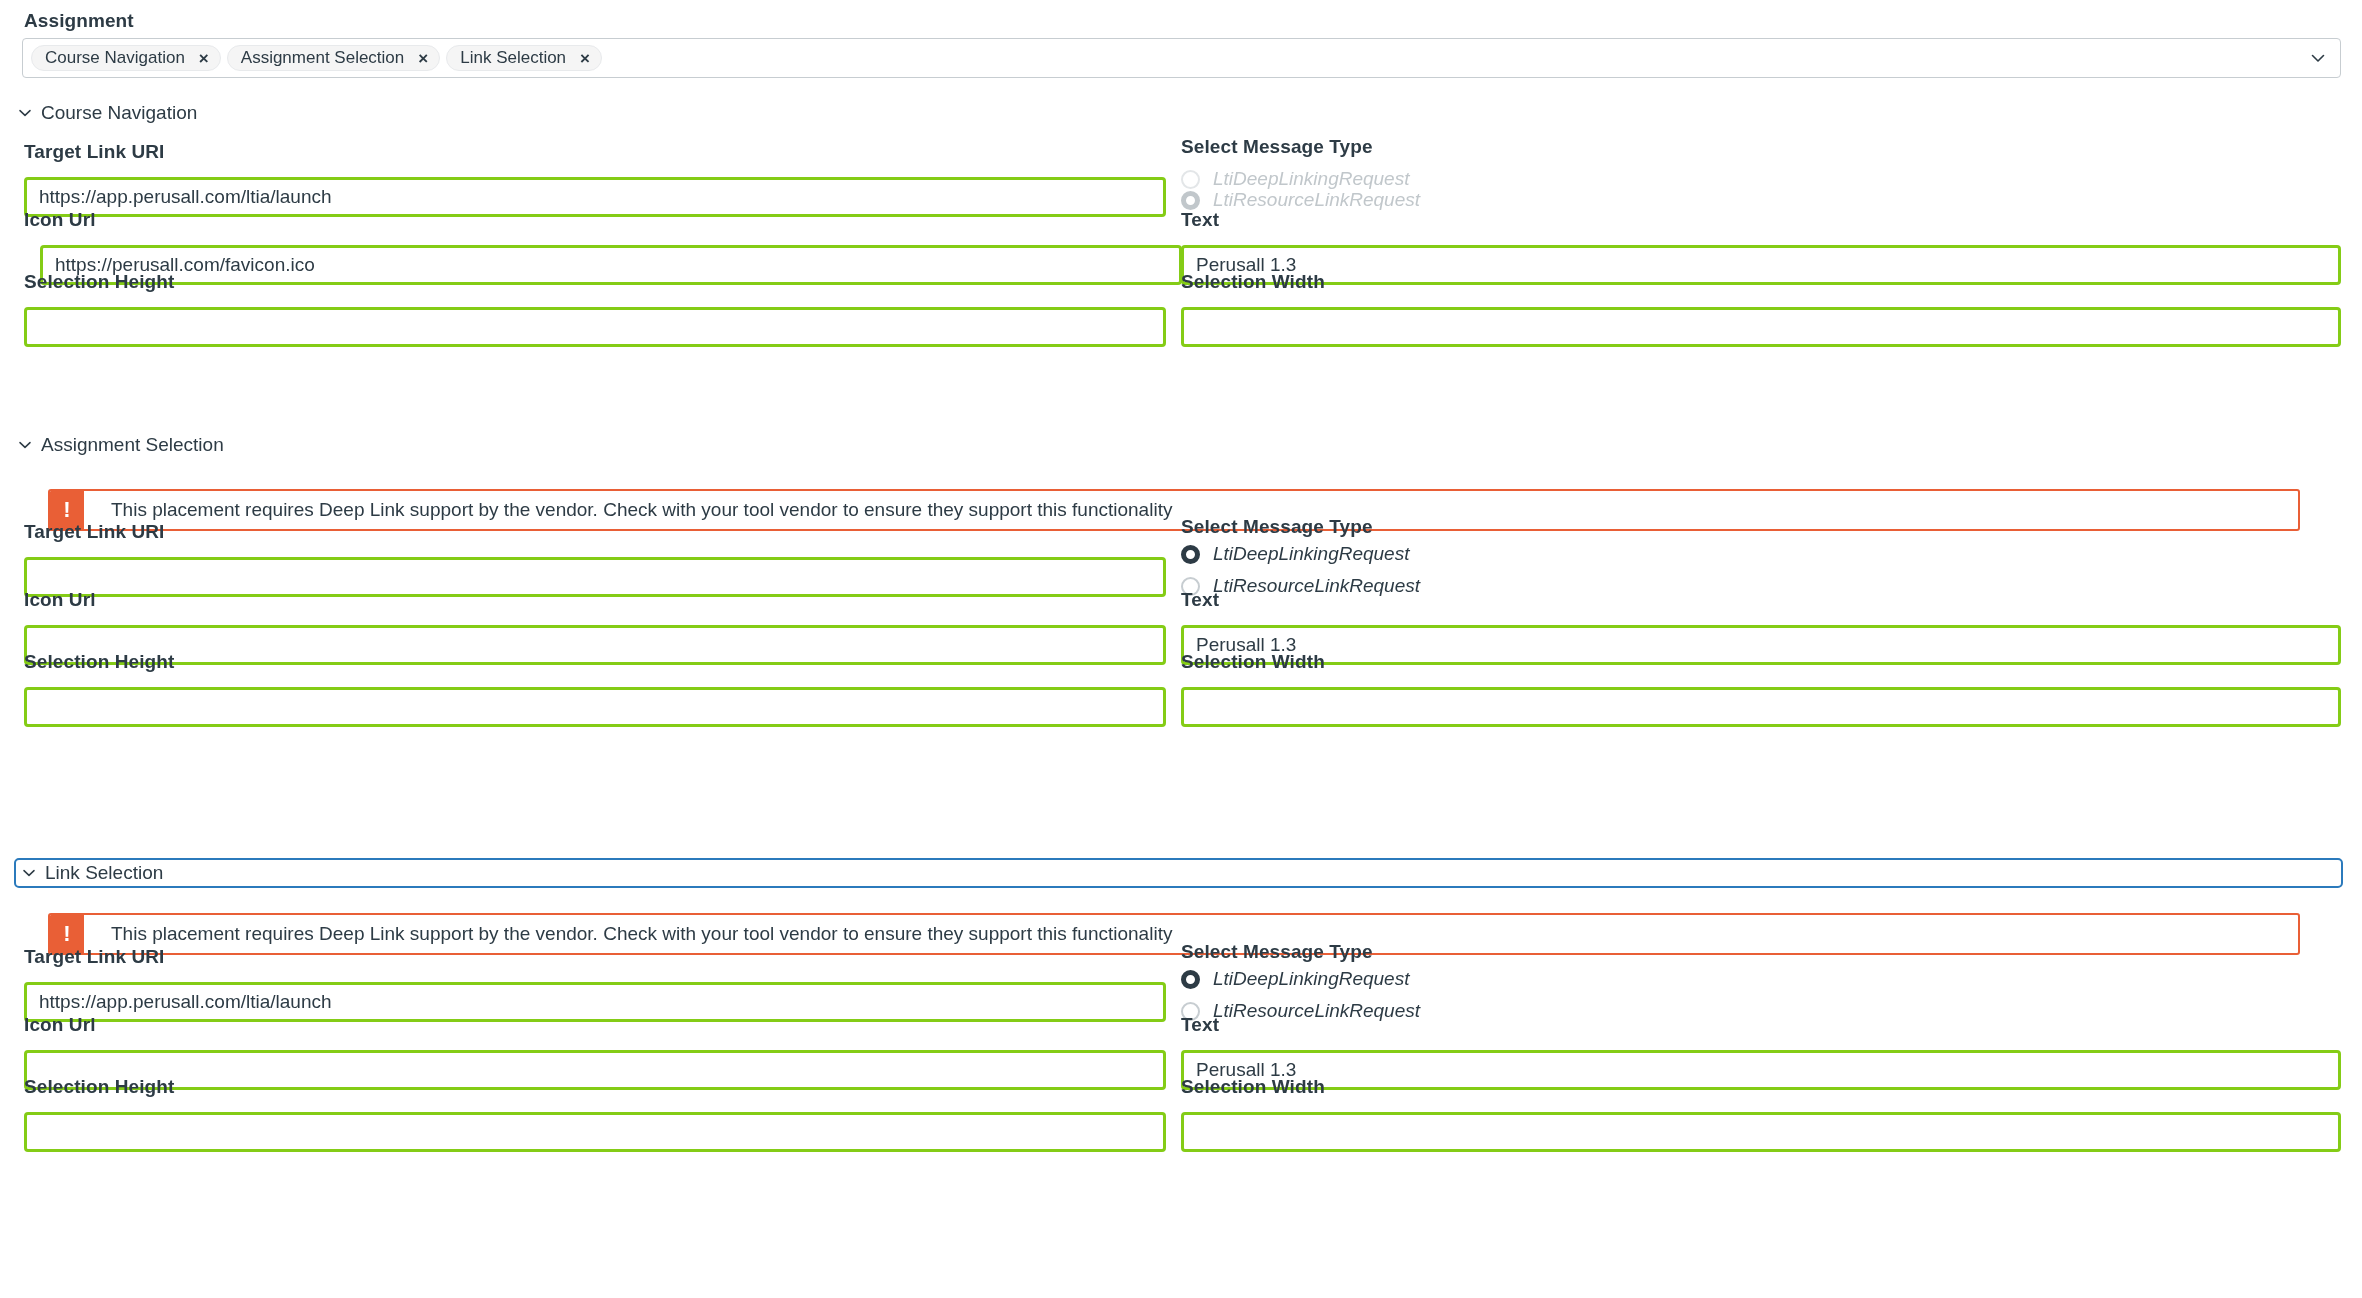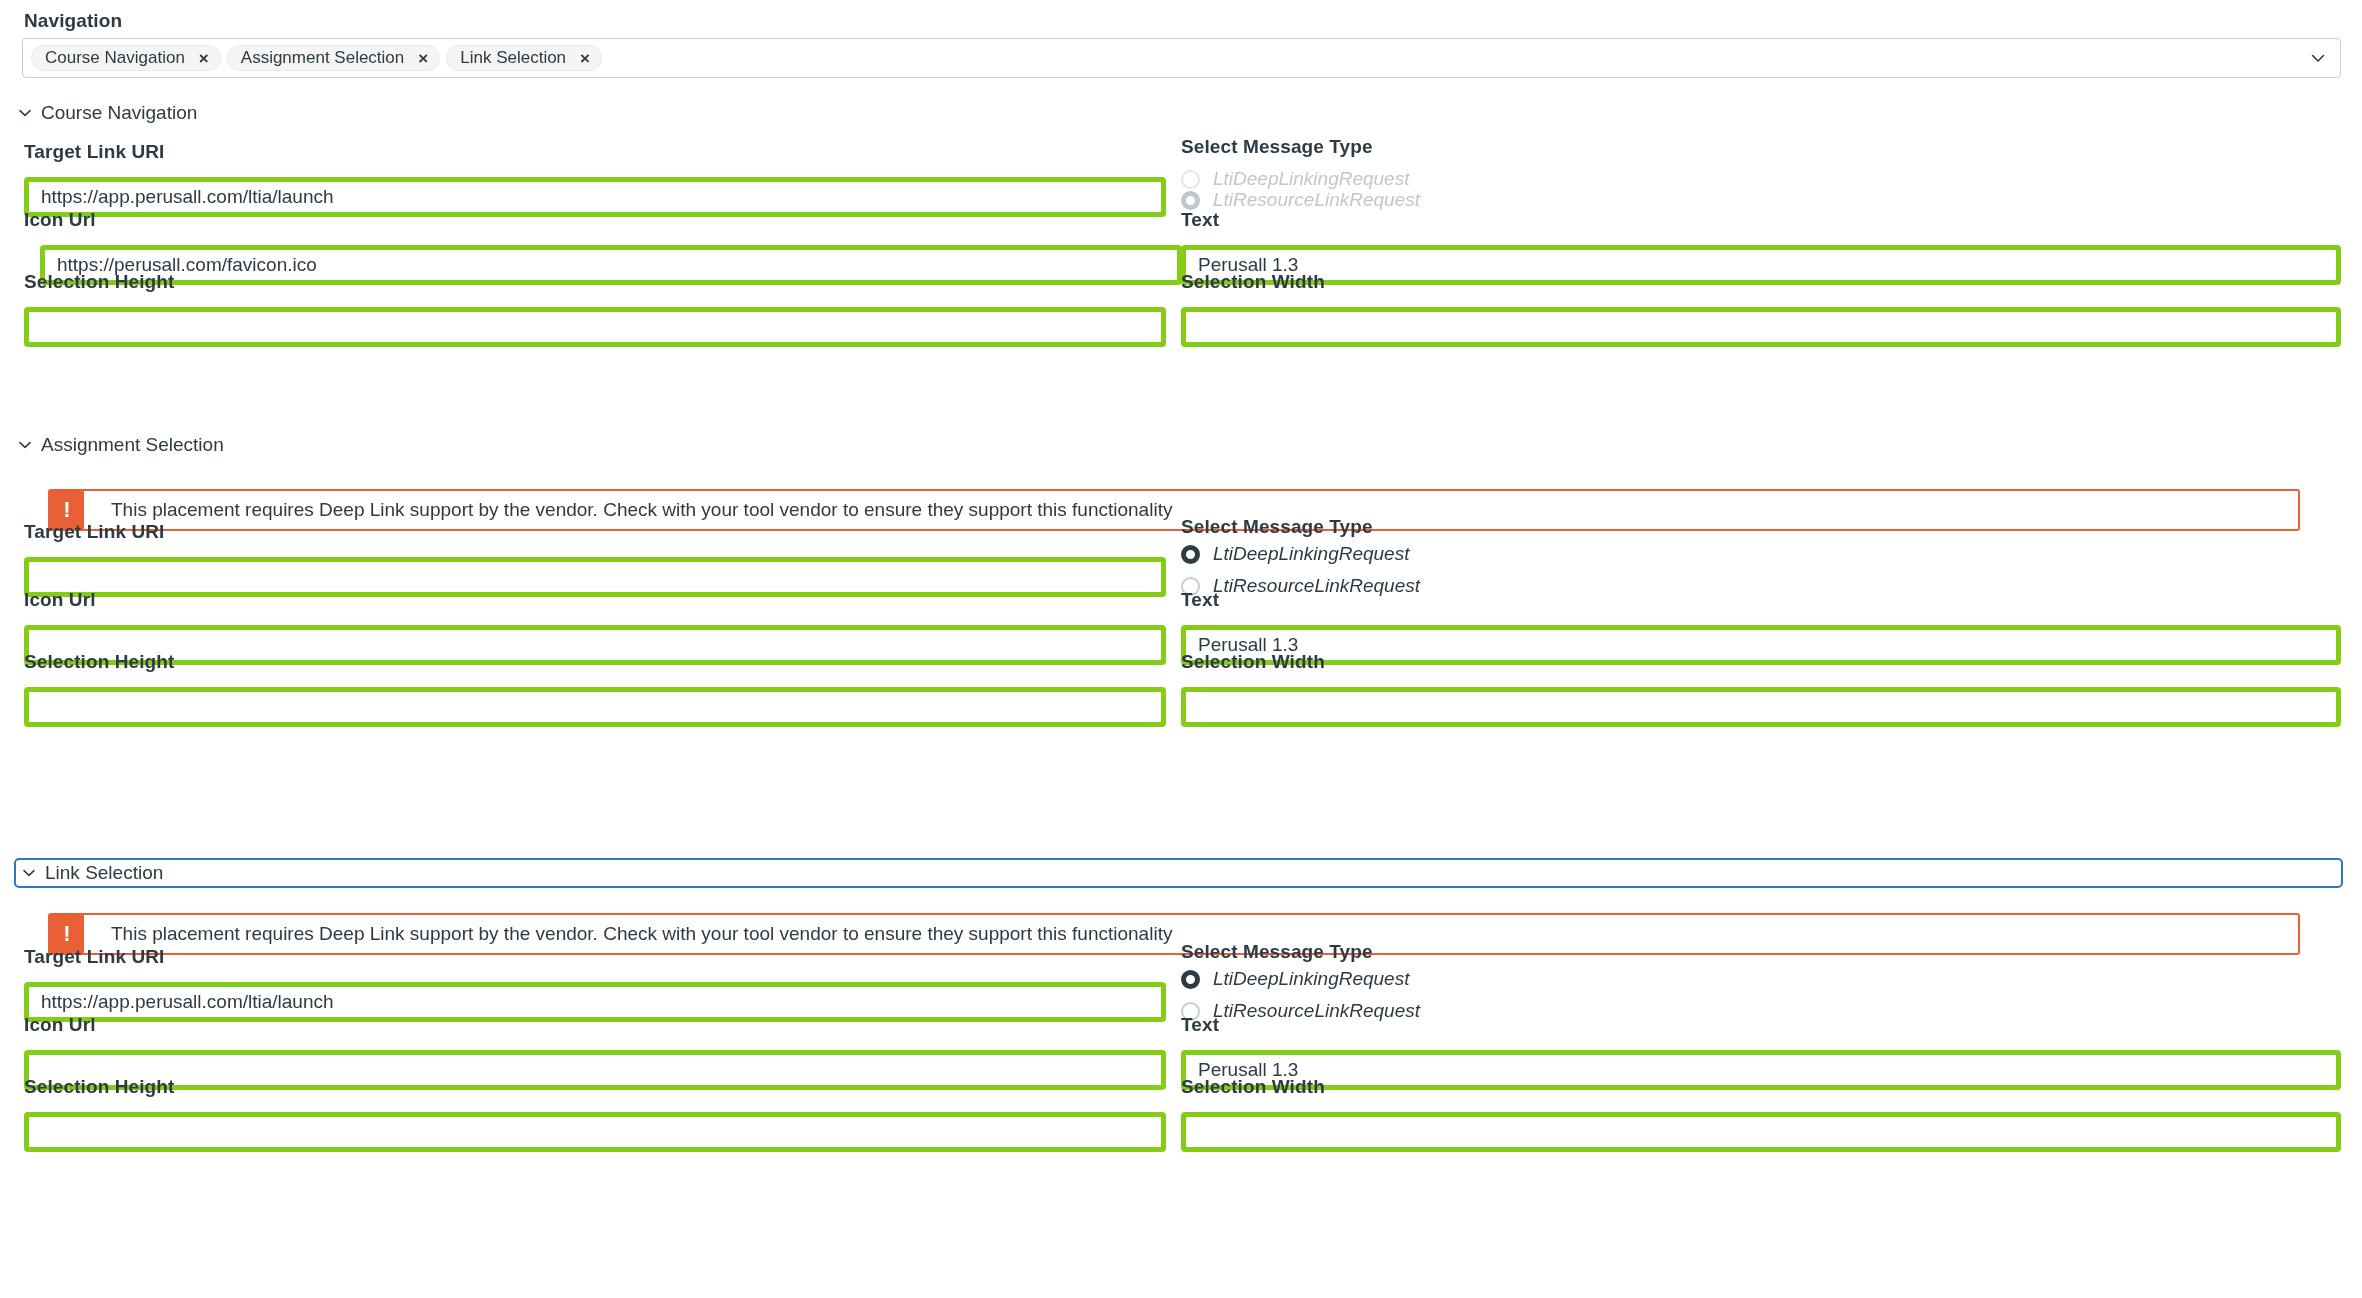--- a/index.html
+++ b/index.html
@@ -18,21 +18,21 @@
   
   .label {
     font-size: 19px;
     font-weight: bold;
     color: #2d3b45;
     letter-spacing: .1px;
     line-height: 22px;
   }
   .input {
     height: 40px;
-    border: 5px solid #84cc16;
+    border: 3px solid #84cc16;
     border-radius: 4px;
     background: #fff;
     display: flex;
     align-items: center;
     padding: 0 12px;
     font-size: 19px;
     color: #2d3b45;
     font-family: "Liberation Sans", sans-serif;
     white-space: nowrap;
     overflow: hidden;
@@ -161,21 +161,21 @@
   .radio.on.disabled {
     border: 5px solid #c1c7cb;
   }
   .radio.disabled { border-color: #e3e6e8; }
   .rlabel { color: #2d3b45; font-style: italic; }
   .rlabel.disabled { color: #c1c7cb; }
 </style>
 </head>
 <body>
 
-<div id="placements-label" class="label">Navigation</div>
+<div id="placements-label" class="label">Assignment</div>
 
 <div id="placements-select">
   <span class="pill">
     <span>Course Navigation</span>
     <span class="x">×</span>
   </span>
   <span class="pill">
     <span>Assignment Selection</span>
     <span class="x">×</span>
   </span>

